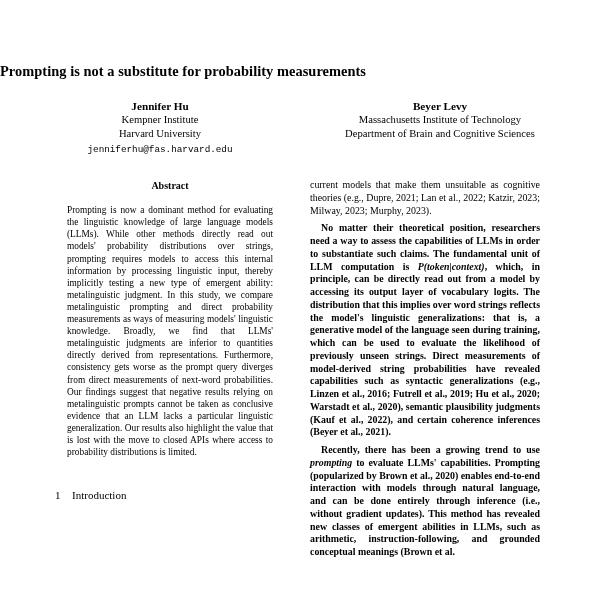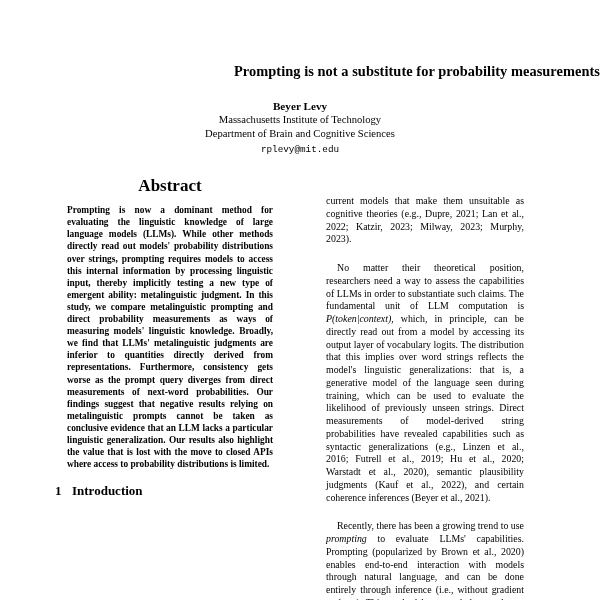--- a/index.html
+++ b/index.html
@@ -20,21 +20,21 @@
     width: 600px;
     height: 600px;
     overflow: hidden;
     position: relative;
     box-sizing: border-box;
   }
 
   
   .title-block {
     padding-top: 62px;
-    text-align: right;
+    text-align: left;
   }
   .title-line {
     font-size: 14.4px;
     font-weight: bold;
     line-height: 19.5px;
     letter-spacing: 0.05px;
   }
 
   
   .authors {
@@ -71,77 +71,81 @@
     align-items: flex-start;
   }
   .col {
     width: 230px;
     box-sizing: border-box;
   }
   .col-left { margin-right: 25px; }
 
   .abstract-head {
     text-align: center;
-    font-size: 17px;
+    font-size: 10px;
     font-weight: bold;
     line-height: 14px;
     margin-bottom: 11px;
   }
   .abstract-body {
     padding: 0 12px 0 12px;
     font-size: 9.35px;
     line-height: 12.1px;
     text-align: justify;
     text-justify: inter-word;
     hyphens: manual;
-    font-weight: bold;
   }
 
   .section-head {
-    font-size: 13px;
-    font-weight: bold;
+    font-size: 11px;
+    font-weight: normal;
     line-height: 14px;
-    margin-top: 14px;
+    margin-top: 30px;
     margin-bottom: 7px;
   }
   .section-head .secnum {
     display: inline-block;
     min-width: 17px;
   }
 
   .body-text {
     font-size: 9.9px;
     line-height: 12.75px;
     text-align: justify;
     text-justify: inter-word;
     hyphens: manual;
   }
-  .body-text p { margin: 16px; }
-  .body-text p.indent { text-indent: 11px; }
+  .body-text p { margin: 0; }
+  .body-text p.indent { text-indent: 11px; font-weight: bold; }
 
   .col-right .body-text p + p { margin-top: 5px; }
 
   .math { font-style: italic; }
   .ital { font-style: italic; }
 </style>
 </head>
 <body>
 
 <div class="page">
 
   <div class="title-block">
     <div class="title-line">Prompting is not a substitute for probability measurements</div>
   </div>
 
   <div class="authors">
     <div class="author-col">
+      <div class="author-name">Jennifer Hu</div>
+      <div class="author-aff">Kempner Institute</div>
+      <div class="author-aff">Harvard University</div>
+      <div class="author-email">jenniferhu@fas.harvard.edu</div>
+    </div>
+    <div class="author-col">
       <div class="author-name">Beyer Levy</div>
       <div class="author-aff">Massachusetts Institute of Technology</div>
       <div class="author-aff">Department of Brain and Cognitive Sciences</div>
-      <div class="author-email">rplevy@mit.edu</div>
     </div>
   </div>
 
   <div class="columns">
 
     <div class="col col-left">
       <div class="abstract-head">Abstract</div>
       <div class="abstract-body">Prompting is now a dominant method for evaluating the linguistic knowledge of large language models (LLMs). While other methods directly read out models' probability distributions over strings, prompting requires models to access this internal information by processing linguistic input, thereby implicitly testing a new type of emergent ability: metalinguistic judgment. In this study, we compare metalinguistic prompting and direct probability measurements as ways of measuring models' linguistic knowledge. Broadly, we find that LLMs' metalinguistic judgments are inferior to quantities directly derived from representations. Furthermore, consistency gets worse as the prompt query diverges from direct measurements of next-word probabilities. Our findings suggest that negative results relying on metalinguistic prompts cannot be taken as conclusive evidence that an LLM lacks a particular linguistic generalization. Our results also highlight the value that is lost with the move to closed APIs where access to probability distributions is limited.</div>
 
       <div class="section-head">

